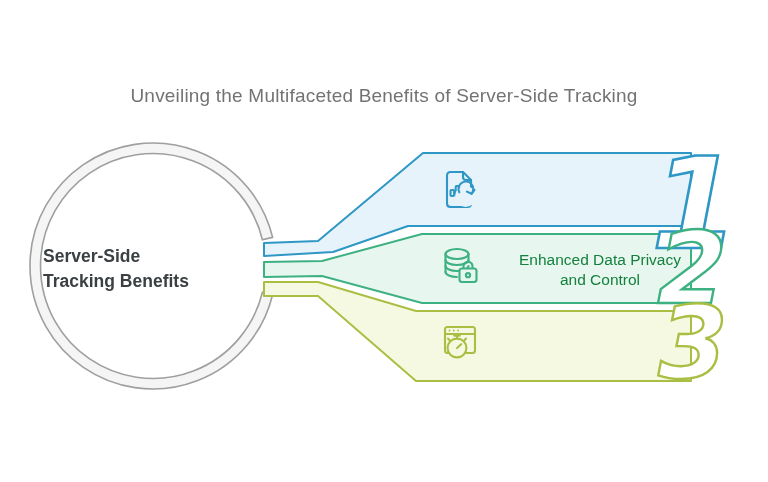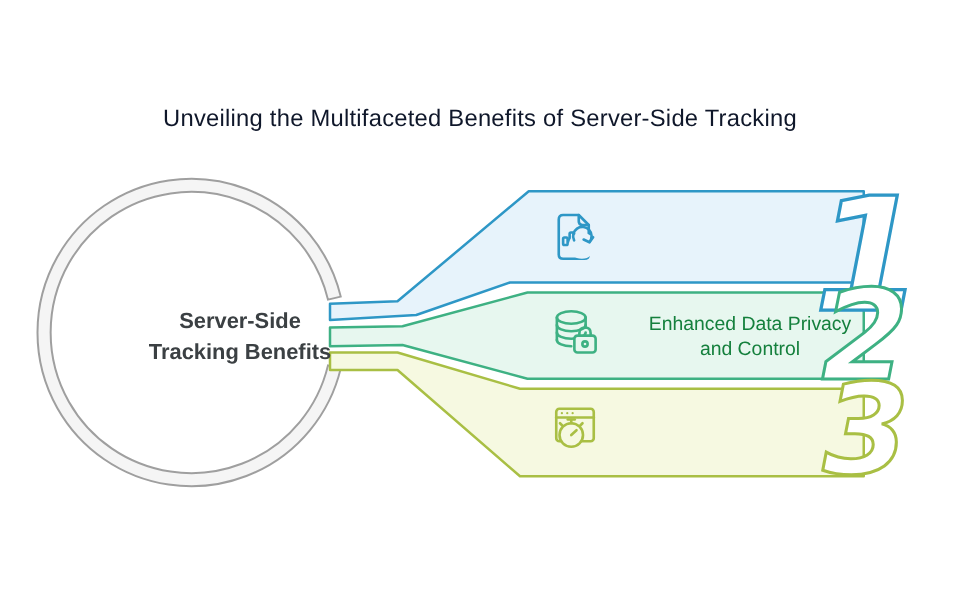--- a/index.html
+++ b/index.html
@@ -2,28 +2,27 @@
 <html><head>
 <meta charset="utf-8">
 <style>
   html,body{margin:0;padding:0;background:#fff;}
   .canvas{
     position:relative;width:768px;height:482px;background:#ffffff;overflow:hidden;
     font-family:"Liberation Sans", sans-serif;
   }
   .title{
     position:absolute;top:85px;left:0;width:768px;text-align:center;
-    font-size:19px;line-height:22px;color:#0f172a;letter-spacing:.2px;
+    font-size:19px;line-height:22px;color:#737373;letter-spacing:.2px;
   }
   .diagram-svg{position:absolute;left:0;top:0;}
   .hub-label{
-    position:absolute;left:43px;top:244px;width:220px;text-align:center;
+    position:absolute;left:43px;top:244px;width:220px;text-align:left;
     font-size:17.5px;font-weight:bold;color:#3b4043;line-height:25px;
     white-space:pre-line;
-    margin-left:39px;
   }
   .benefit-label{
     position:absolute;left:505px;width:190px;
     font-size:15.5px;line-height:20px;white-space:pre-line;
   }
   .benefit-label.b1{top:172px;color:#2e96c4;}
   .benefit-label.b2{top:250px;color:#15803d;text-align:center;}
   .benefit-label.b3{top:328px;color:#9aad3e;}
   .big-number{
     font-family:"DejaVu Sans", sans-serif;

